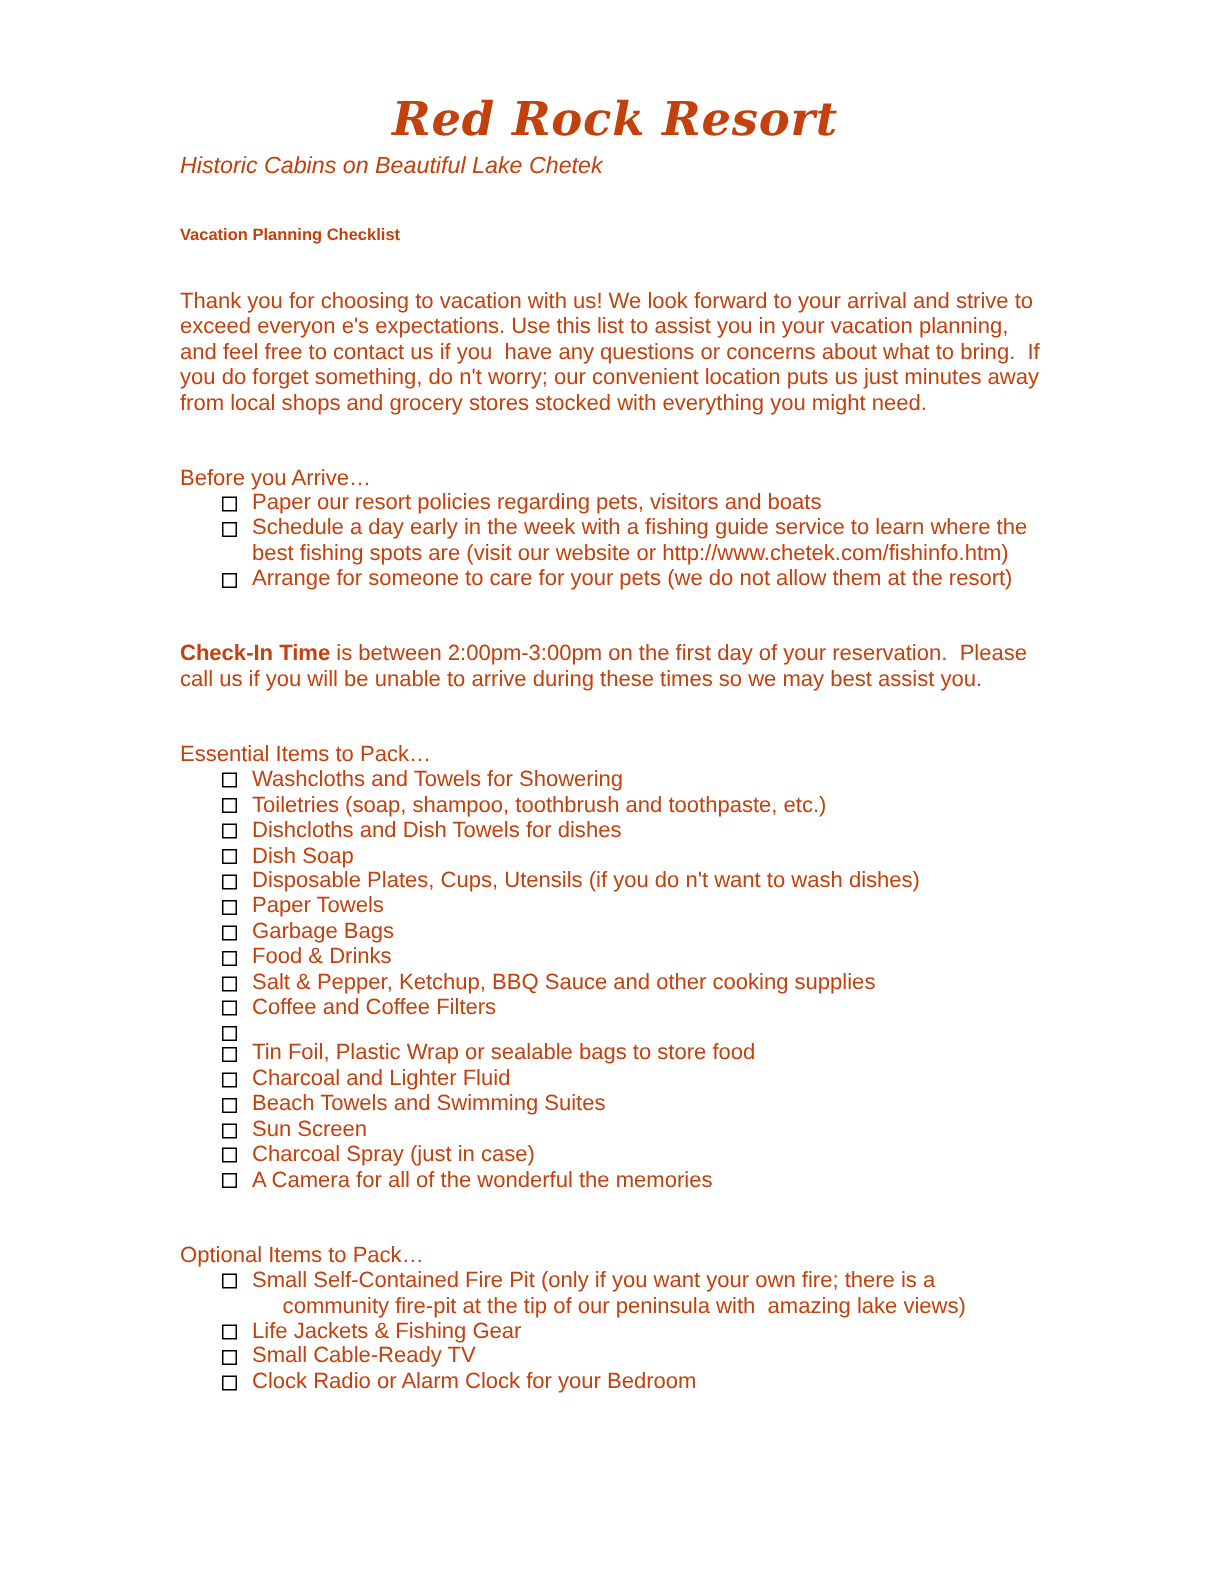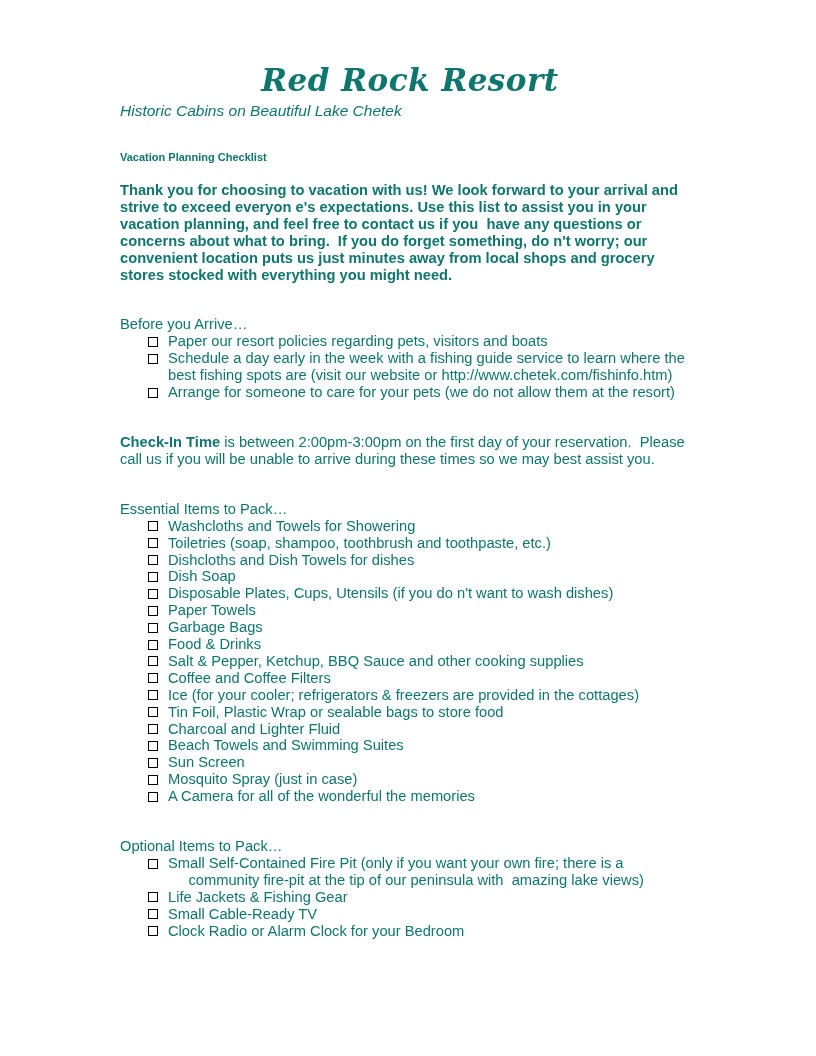--- a/index.html
+++ b/index.html
@@ -2,21 +2,21 @@
 <html><head>
 <meta charset="utf-8">
 <style>
   html, body { margin: 0; padding: 0; background: #ffffff; }
   .sheet {
     position: relative;
     width: 816px;
     height: 1056px;
     box-sizing: border-box;
     background: #ffffff;
-    color: #0f766e;
+    color: #c2410c;
     font-family: "Liberation Sans", sans-serif;
     font-size: 14.7px;
     line-height: 16.9px;
     padding: 62px 116px 0 120px;
     overflow: hidden;
   }
   .title {
     font-family: "DejaVu Serif", "Liberation Serif", serif;
     font-style: italic;
     font-weight: bold;
@@ -33,23 +33,22 @@
     text-align: left;
     margin-top: 4px;
   }
   .doc-heading {
     font-weight: bold;
     font-size: 11px;
     line-height: 19px;
     margin-top: 28px;
   }
   .intro {
-    margin-top: 15px;
+    margin-top: 26px;
     white-space: pre-wrap;
-    font-weight: bold;
   }
   .section { margin-top: 33px; }
   .sec-heading { font-weight: normal; }
   .checkin { margin-top: 33px; white-space: pre-wrap; }
   .checkin b { font-weight: bold; }
   .check-item {
     display: flex;
     align-items: flex-start;
   }
   .checkbox {
@@ -135,41 +134,40 @@
         <div class="check-item">
           <span class="checkbox"></span>
           <span class="item-text">Salt &amp; Pepper, Ketchup, BBQ Sauce and other cooking supplies</span>
         </div>
         <div class="check-item">
           <span class="checkbox"></span>
           <span class="item-text">Coffee and Coffee Filters</span>
         </div>
         <div class="check-item">
           <span class="checkbox"></span>
-          <span class="item-text">Ice (for your cooler; refrigerators &amp; freezers are provided in the cottages)</span>
         </div>
         <div class="check-item">
           <span class="checkbox"></span>
           <span class="item-text">Tin Foil, Plastic Wrap or sealable bags to store food</span>
         </div>
         <div class="check-item">
           <span class="checkbox"></span>
           <span class="item-text">Charcoal and Lighter Fluid</span>
         </div>
         <div class="check-item">
           <span class="checkbox"></span>
           <span class="item-text">Beach Towels and Swimming Suites</span>
         </div>
         <div class="check-item">
           <span class="checkbox"></span>
           <span class="item-text">Sun Screen</span>
         </div>
         <div class="check-item">
           <span class="checkbox"></span>
-          <span class="item-text">Mosquito Spray (just in case)</span>
+          <span class="item-text">Charcoal Spray (just in case)</span>
         </div>
         <div class="check-item">
           <span class="checkbox"></span>
           <span class="item-text">A Camera for all of the wonderful the memories</span>
         </div>
       </div>
   </div>
 
   <div class="section">
     <div class="sec-heading">Optional Items to Pack…</div>

